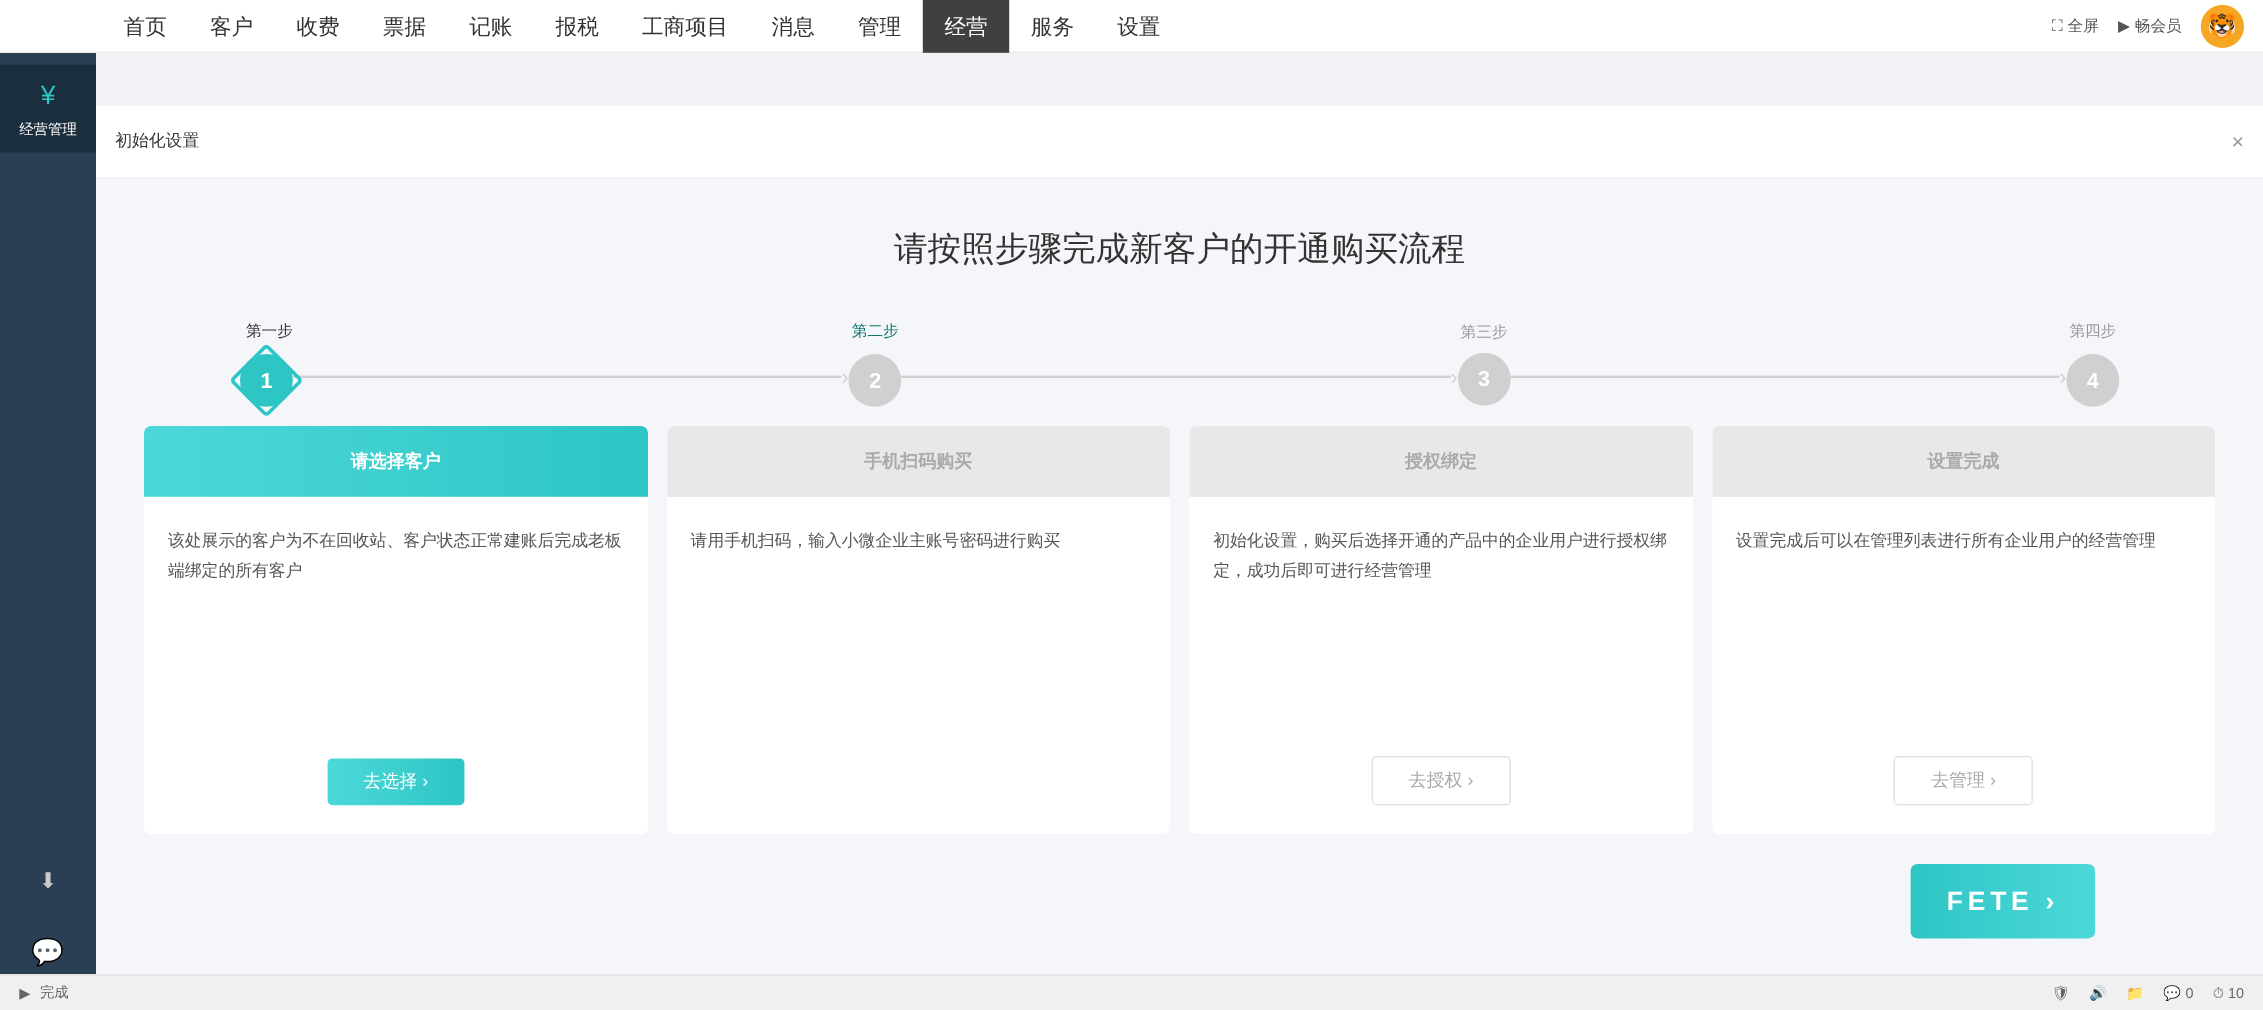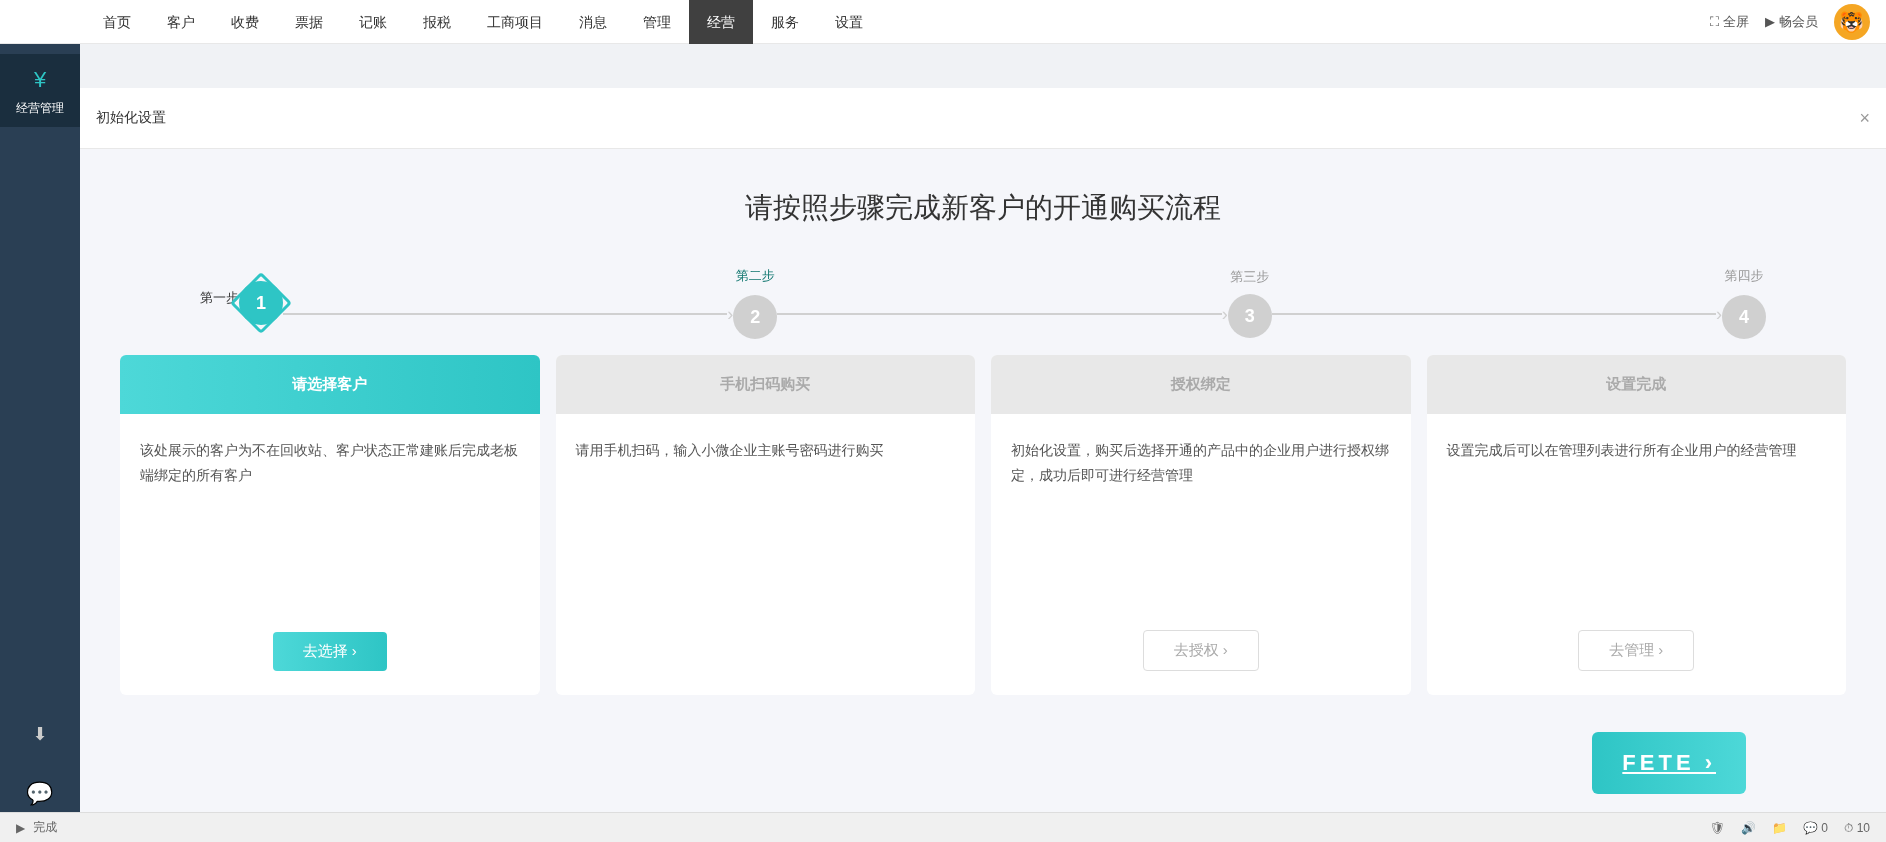--- a/index.html
+++ b/index.html
@@ -17,21 +17,21 @@
     .top-nav-items {
       display: flex;
       align-items: center;
       gap: 0;
       flex: 1;
     }
     .nav-item {
       padding: 0 18px;
       height: 44px;
       line-height: 44px;
-      font-size: 14px;
+      font-size: 18px;
       color: #333;
       cursor: pointer;
     }
     .nav-item.active {
       background: #404040;
       color: #fff;
     }
     .nav-right {
       display: flex;
       align-items: center;
@@ -253,34 +253,33 @@
       height: 38px;
       background: transparent;
       border: 3px solid #2ec5c5;
       z-index: 1;
       border-radius: 4px;
     }
 
     
     .fete-badge {
       position: fixed;
-      bottom: 48px;
+      bottom: 60px;
       right: 140px;
       background: linear-gradient(to right, #2ec5c5, #4dd8d8);
       color: white;
       padding: 18px 30px;
       font-size: 22px;
       font-weight: bold;
       letter-spacing: 4px;
       border-radius: 6px;
       display: flex;
       align-items: center;
       gap: 10px;
       cursor: pointer;
-      text-decoration: underline;
     }
 
     
     .avatar {
       width: 36px;
       height: 36px;
       border-radius: 50%;
       background: #f5a623;
       display: flex;
       align-items: center;
@@ -342,21 +341,21 @@
     <span class="page-title">初始化设置</span>
     <span class="close-btn">×</span>
   </div>
 
   <div class="content-area">
 
     <div class="main-heading">请按照步骤完成新客户的开通购买流程</div>
 
     <div style="display: flex; align-items: center; padding: 0 80px; margin-bottom: 16px;">
 
-      <div style="display: flex; flex-direction: row; align-items: center;">
+      <div style="display: flex; flex-direction: column; align-items: flex-end;">
         <span style="font-size:13px; color:#333; margin-bottom:10px;">第一步</span>
         <div class="step-circle active step-diamond" style="background:#2ec5c5; width:44px; height:44px; border-radius:50%; display:flex; align-items:center; justify-content:center; color:#fff; font-size:18px; font-weight:bold; position:relative;">
           <span>1</span>
         </div>
       </div>
 
       <div style="flex:1; display:flex; align-items:center; margin-top:22px;">
         <div style="flex:1; height:2px; background:#d0d0d0;"></div>
         <span style="color:#d0d0d0; font-size:18px;">›</span>
       </div>

